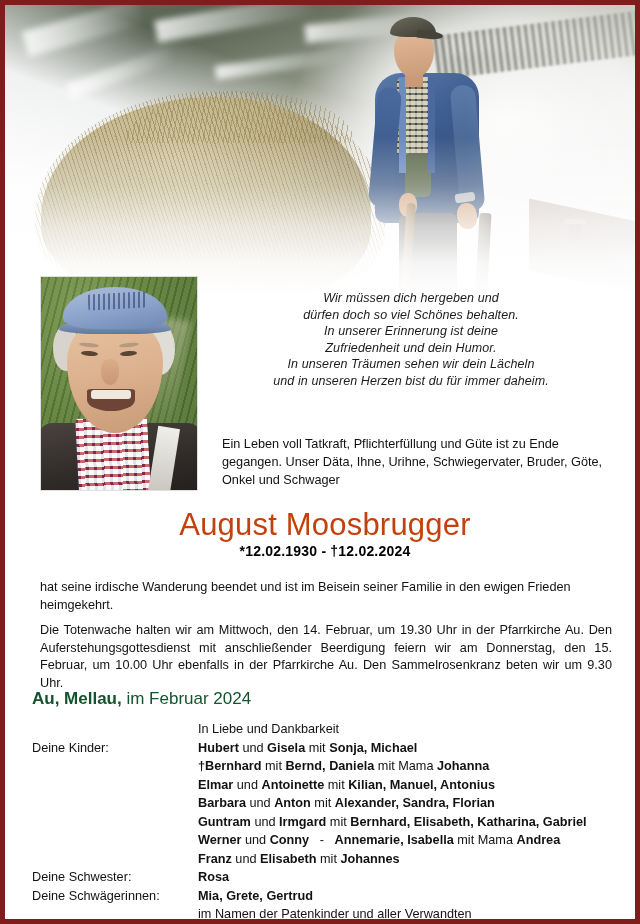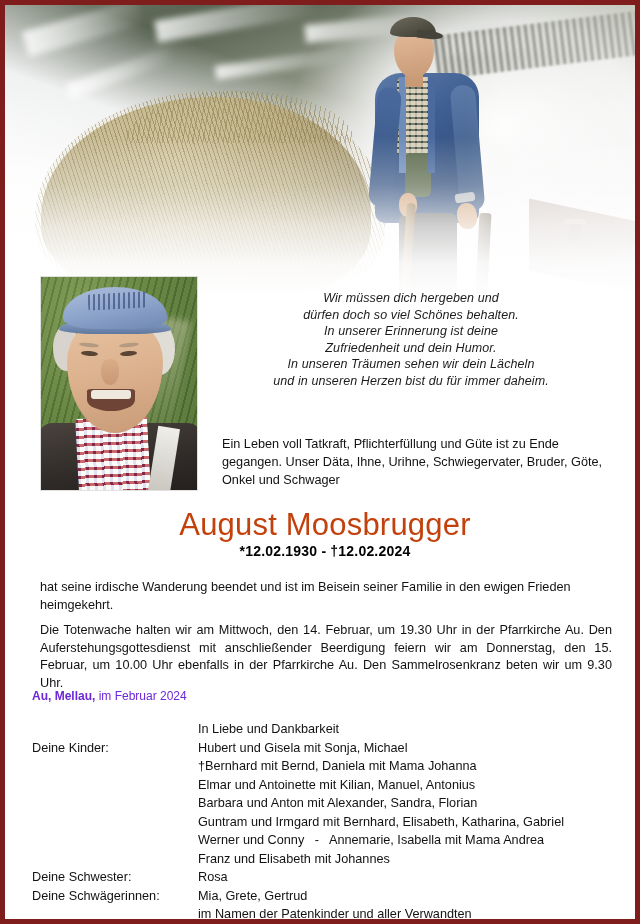--- a/index.html
+++ b/index.html
@@ -428,41 +428,41 @@
     font-size: 12.7px;
     line-height: 17.6px;
     color: #121212;
   }
   .body-text p { margin: 8px; }
   .body-text p.justify { text-align: justify; }
 
   .place {
     position: absolute;
     left: 27px; top: 684px;
-    font-size: 12px;
-    color: #6d28d9;
+    font-size: 17px;
+    color: #14532d;
   }
   .place b { font-weight: bold; }
 
   .family {
     position: absolute;
     left: 27px; top: 715px;
     width: 600px;
     font-size: 12.7px;
     line-height: 18.5px;
     color: #121212;
   }
   .fam-row { display: flex; align-items: baseline; }
   .fam-label {
     width: 166px;
     flex: 0 0 166px;
     color: #121212;
   }
   .fam-value { flex: 1; }
-  .fam-value b { font-weight: normal; }
+  .fam-value b { font-weight: bold; }
   .fam-value .sp { white-space: pre; text-align: center; }
 </style>
 </head>
 <body>
 
 <div id="page">
 
   <div class="banner" aria-label="Foto: älterer Mann mit Heuburde vor verschneiter Berglandschaft">
     <div class="banner-scene"></div>
     <div class="banner-rock r1"></div>

